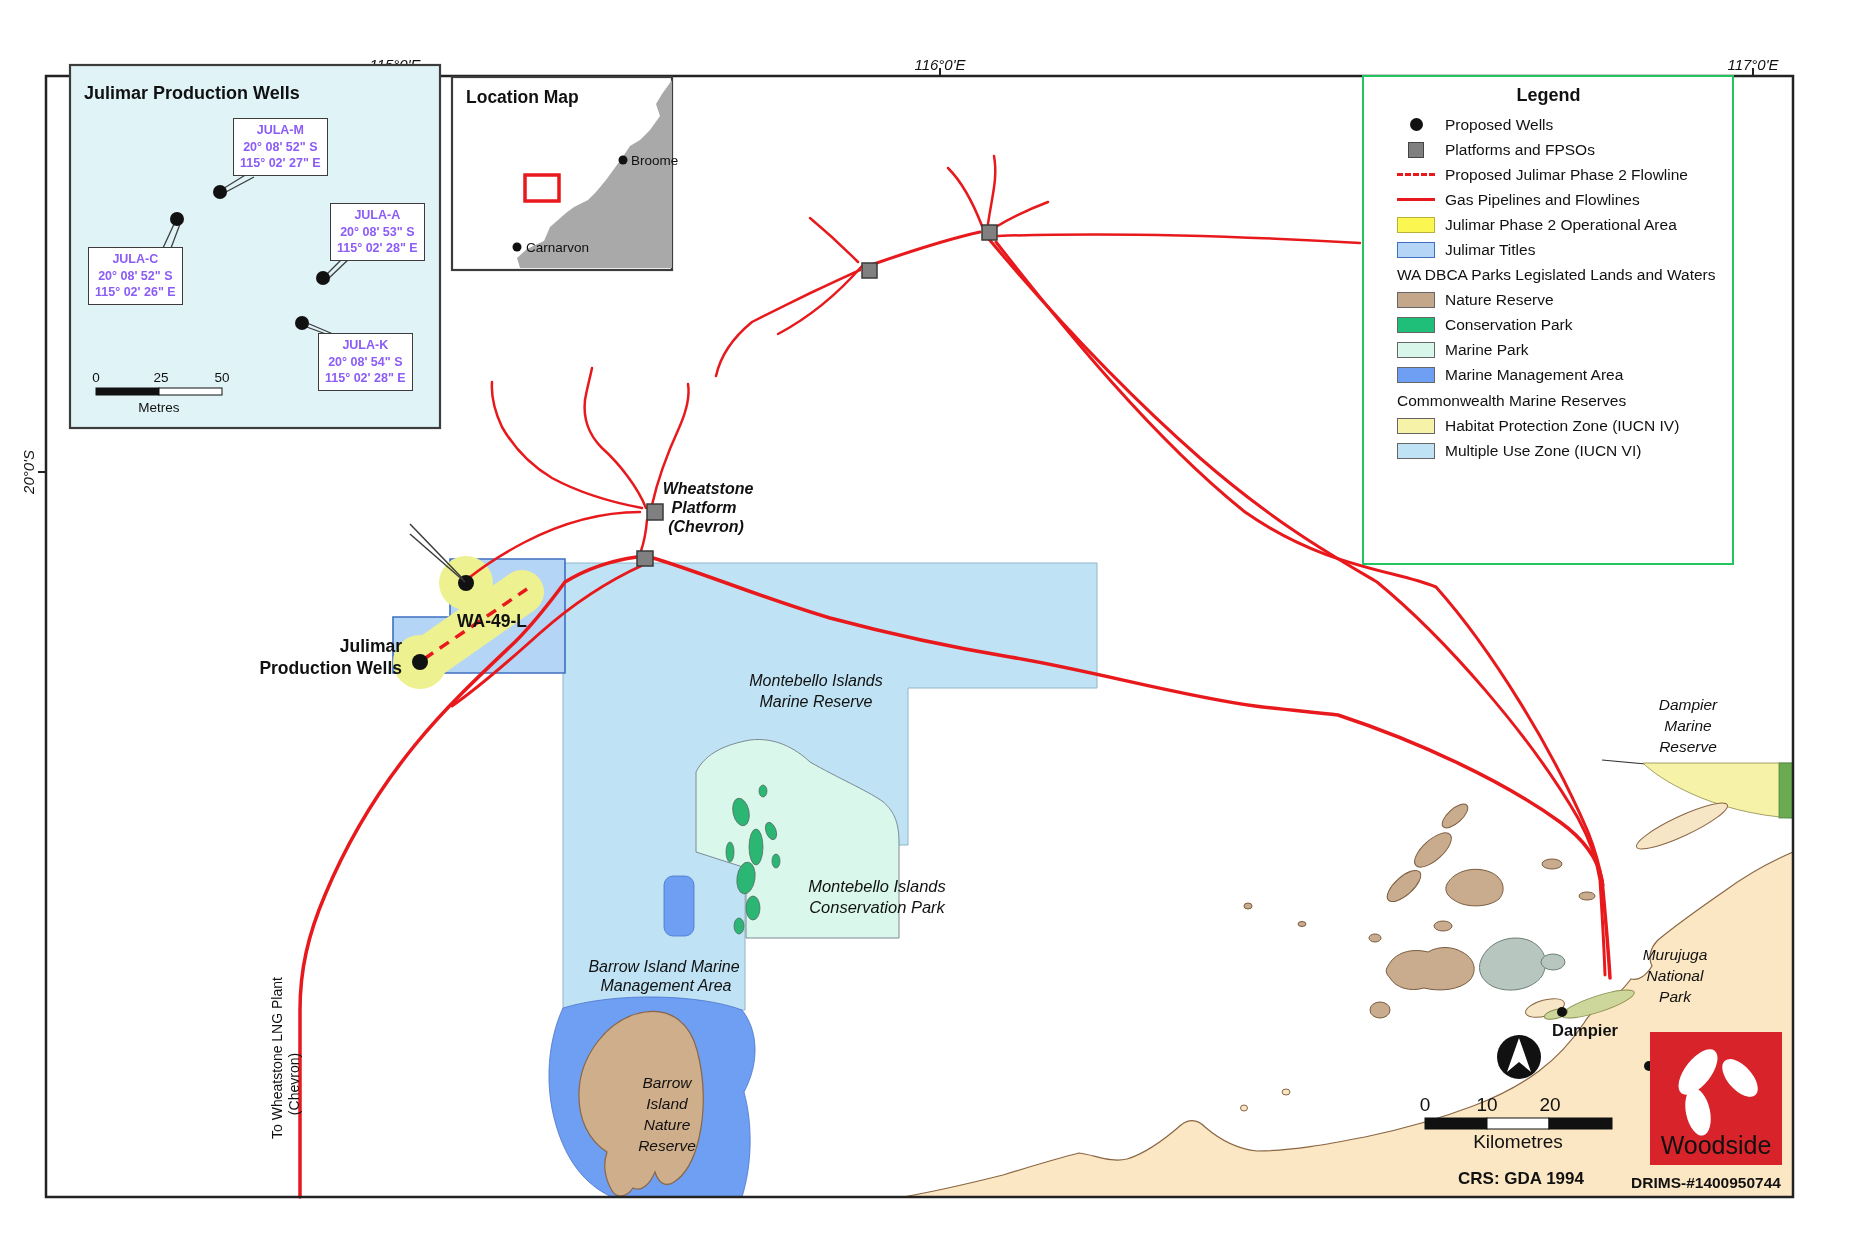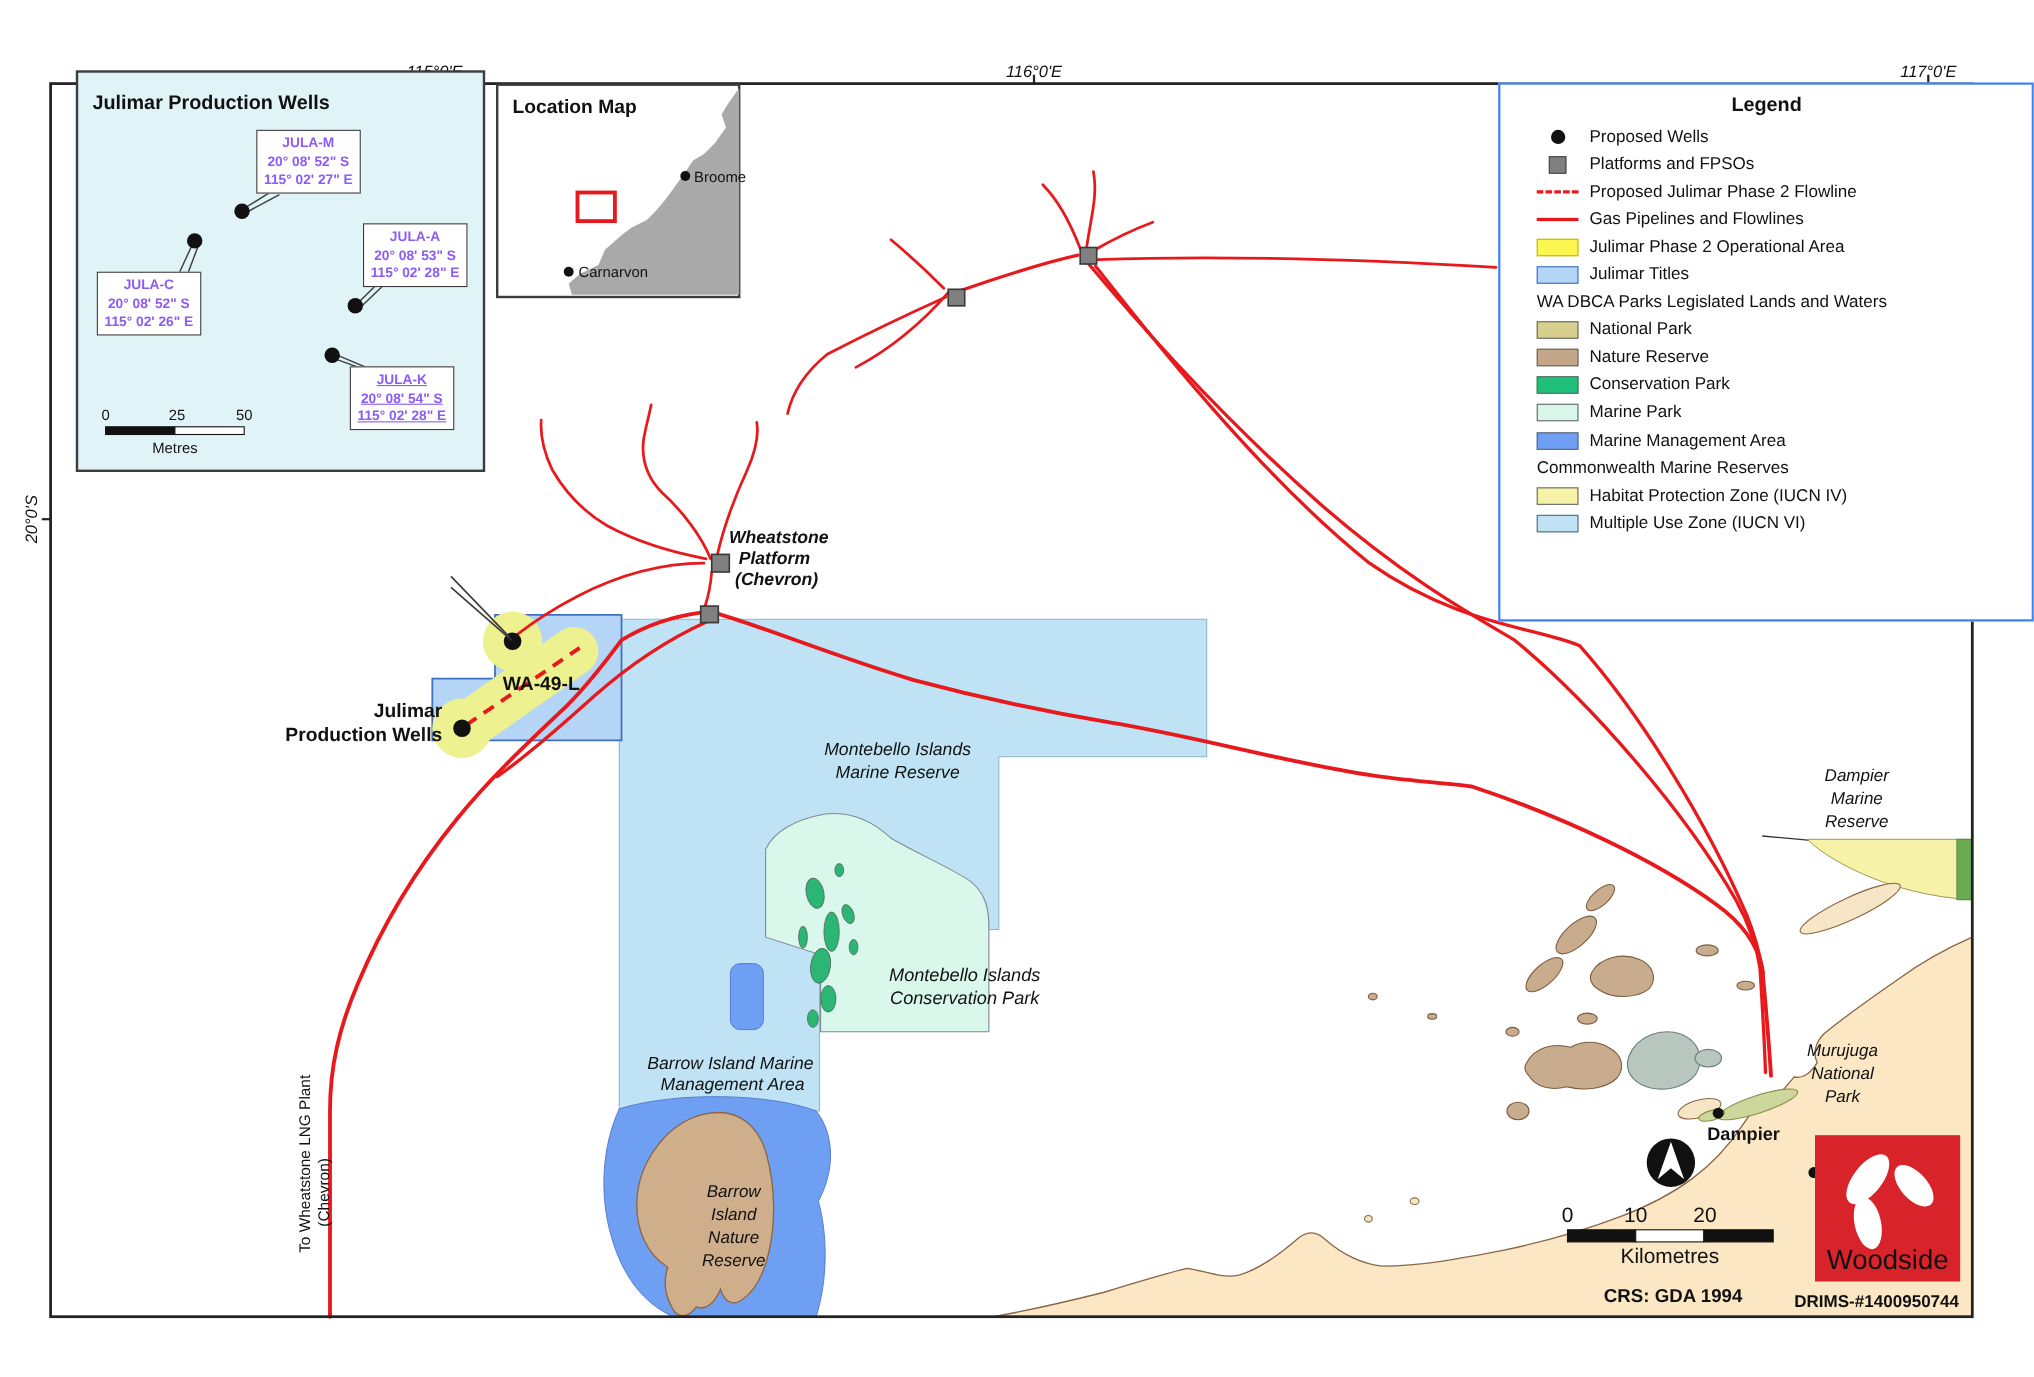--- a/index.html
+++ b/index.html
@@ -4,22 +4,22 @@
 <style>
   html,body{margin:0;padding:0;background:#fff;}
   #page{position:relative;width:1849px;height:1252px;background:#fff;
         font-family:"Liberation Sans",sans-serif;overflow:hidden;}
   #basemap{position:absolute;left:0;top:0;}
   .callout{position:absolute;background:#fff;border:1.6px solid #3c3c3c;
            padding:3px 6px;text-align:center;font-weight:bold;
            font-size:12.5px;line-height:1.32;color:#8b5cf6;white-space:nowrap;}
   .callout.big{font-size:15.5px;text-align:right;padding:4px 9px;line-height:1.35;}
   
-  #legend{position:absolute;left:1362px;top:75px;width:487px;height:490px;
-          background:#fff;border:2px solid #3b82f6;box-sizing:border-box;
+  #legend{position:absolute;left:1362px;top:75px;width:372px;height:490px;
+          background:#fff;border:2px solid #22c55e;box-sizing:border-box;
           padding:6px 10px 8px 11px;color:#111;}
   #legend .ltitle{text-align:center;font-weight:bold;font-size:18px;margin:2px 0 6px 0;}
   .lrow{display:flex;align-items:center;height:25.1px;font-size:15.5px;margin-left:22px;}
   .lhead{font-weight:normal;}
   .sym{width:38px;height:16px;flex:0 0 38px;margin-right:10px;display:flex;
        align-items:center;justify-content:center;box-sizing:border-box;}
   .sym .dot{width:13px;height:13px;background:#111;border-radius:50%;}
   .sym .psq{width:16px;height:16px;background:#808080;border:1.5px solid #444;box-sizing:border-box;}
   .sym .dash{width:38px;height:0;border-top:3.2px dashed #e8191c;}
   .sym .line{width:38px;height:0;border-top:3.4px solid #e8191c;}
@@ -292,21 +292,21 @@
 <div class="callout" style="left:88px;top:247px;">
   <div>JULA-C</div>
   <div>20° 08' 52" S</div>
   <div>115° 02' 26" E</div>
 </div>
 <div class="callout" style="left:330px;top:203px;">
   <div>JULA-A</div>
   <div>20° 08' 53" S</div>
   <div>115° 02' 28" E</div>
 </div>
-<div class="callout" style="left:318px;top:333px;text-decoration:underline;">
+<div class="callout" style="left:318px;top:333px;">
   <div>JULA-K</div>
   <div>20° 08' 54" S</div>
   <div>115° 02' 28" E</div>
 </div>
 
 <div id="legend">
   <div class="ltitle">Legend</div>
   <div class="lrow">
     <span class="sym">
           <span class="dot"></span>
@@ -341,26 +341,20 @@
     <span class="sym">
           <span class="sw sw-titles"></span>
         </span>
     <span>Julimar Titles</span>
   </div>
   <div class="lrow lhead">
     <span>WA DBCA Parks Legislated Lands and Waters</span>
   </div>
   <div class="lrow">
     <span class="sym">
-          <span class="sw sw-natpark"></span>
-        </span>
-    <span>National Park</span>
-  </div>
-  <div class="lrow">
-    <span class="sym">
           <span class="sw sw-nature"></span>
         </span>
     <span>Nature Reserve</span>
   </div>
   <div class="lrow">
     <span class="sym">
           <span class="sw sw-conspark"></span>
         </span>
     <span>Conservation Park</span>
   </div>

